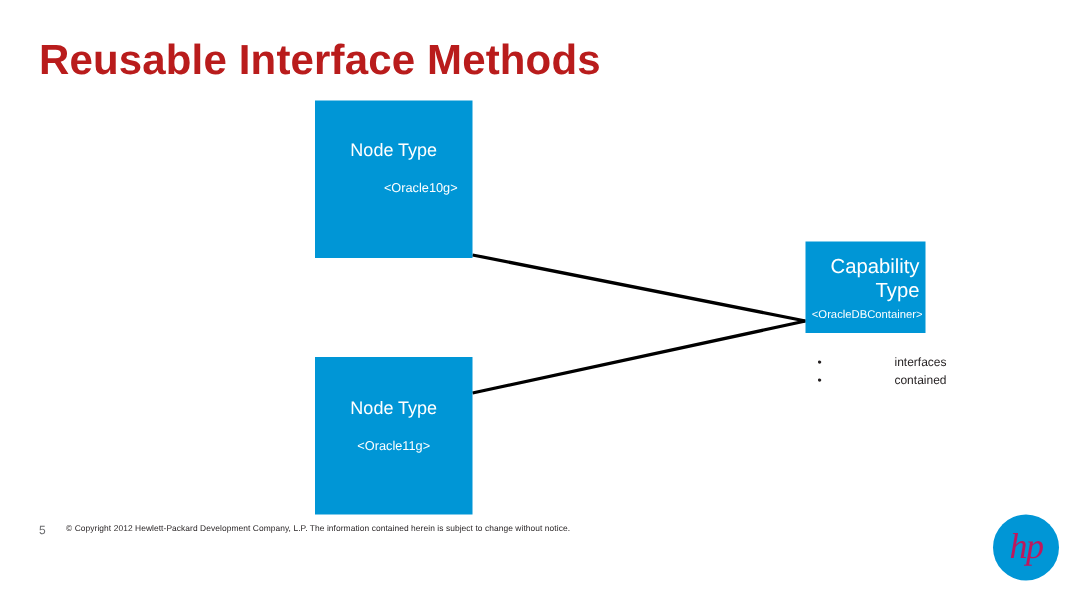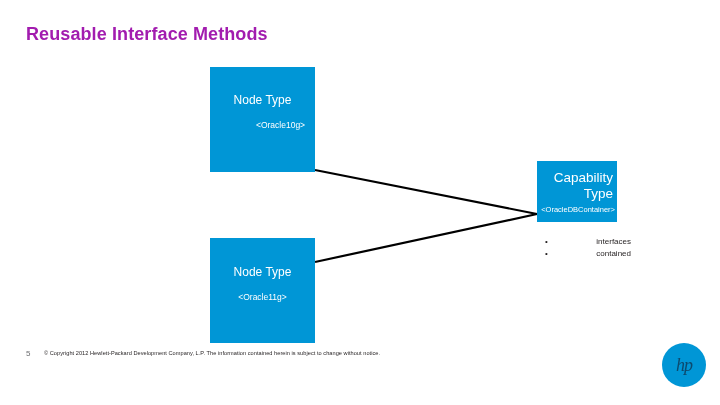--- a/index.html
+++ b/index.html
@@ -18,23 +18,23 @@
     position: absolute;
     left: 0; top: 0;
     width: 720px;
     height: 405px;
     background: #ffffff;
   }
   #title {
     position: absolute;
     left: 26px;
     top: 24px;
-    font-size: 18px;
+    font-size: 28px;
     font-weight: bold;
-    color: #a21caf;
+    color: #b91c1c;
     letter-spacing: 0.1px;
     white-space: nowrap;
   }
 
   
   #connectors {
     position: absolute;
     left: 0; top: 0;
     width: 720px;
     height: 405px;
@@ -163,24 +163,24 @@
     width: 44px; height: 44px;
     border-radius: 50%;
     background: #0096d6;
   }
   #hp-logo .hp-text {
     position: absolute;
     left: 0; top: 0;
     width: 44px; height: 44px;
     line-height: 44px;
     text-align: center;
-    color: #0c4a6e;
+    color: #be185d;
     font-family: "Liberation Serif", serif;
     font-style: italic;
-    font-size: 18px;
+    font-size: 24px;
     letter-spacing: -1px;
   }
 </style>
 </head>
 <body>
 
 <div id="slide">
 
   <div id="title">Reusable Interface Methods</div>
 

